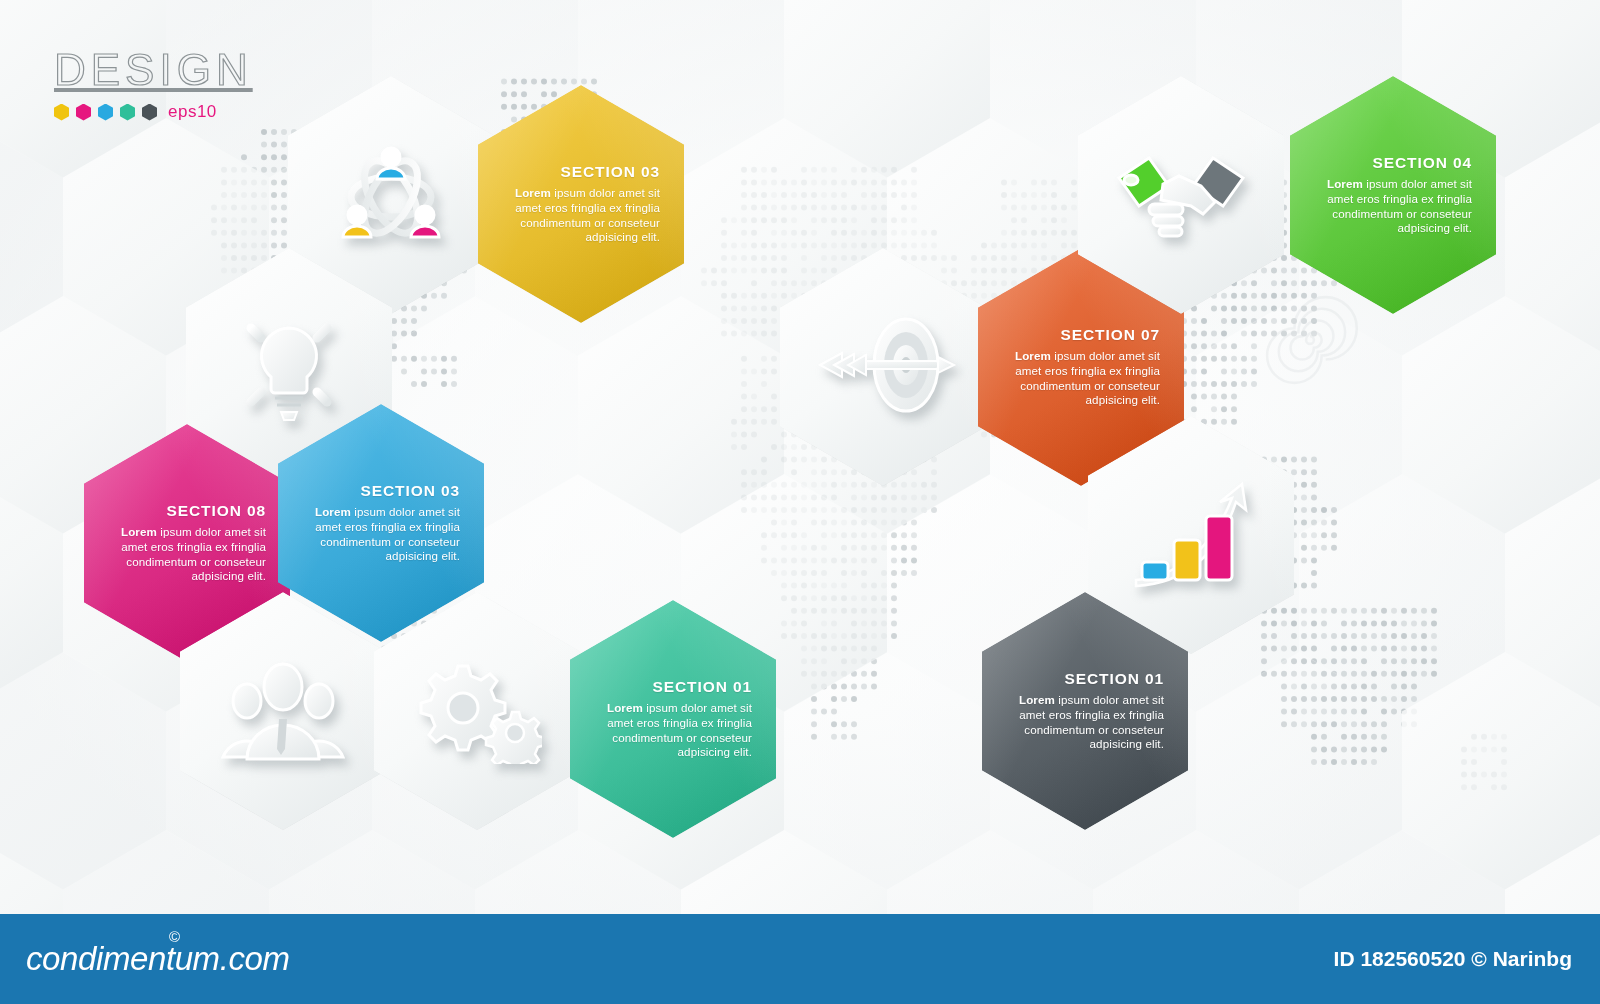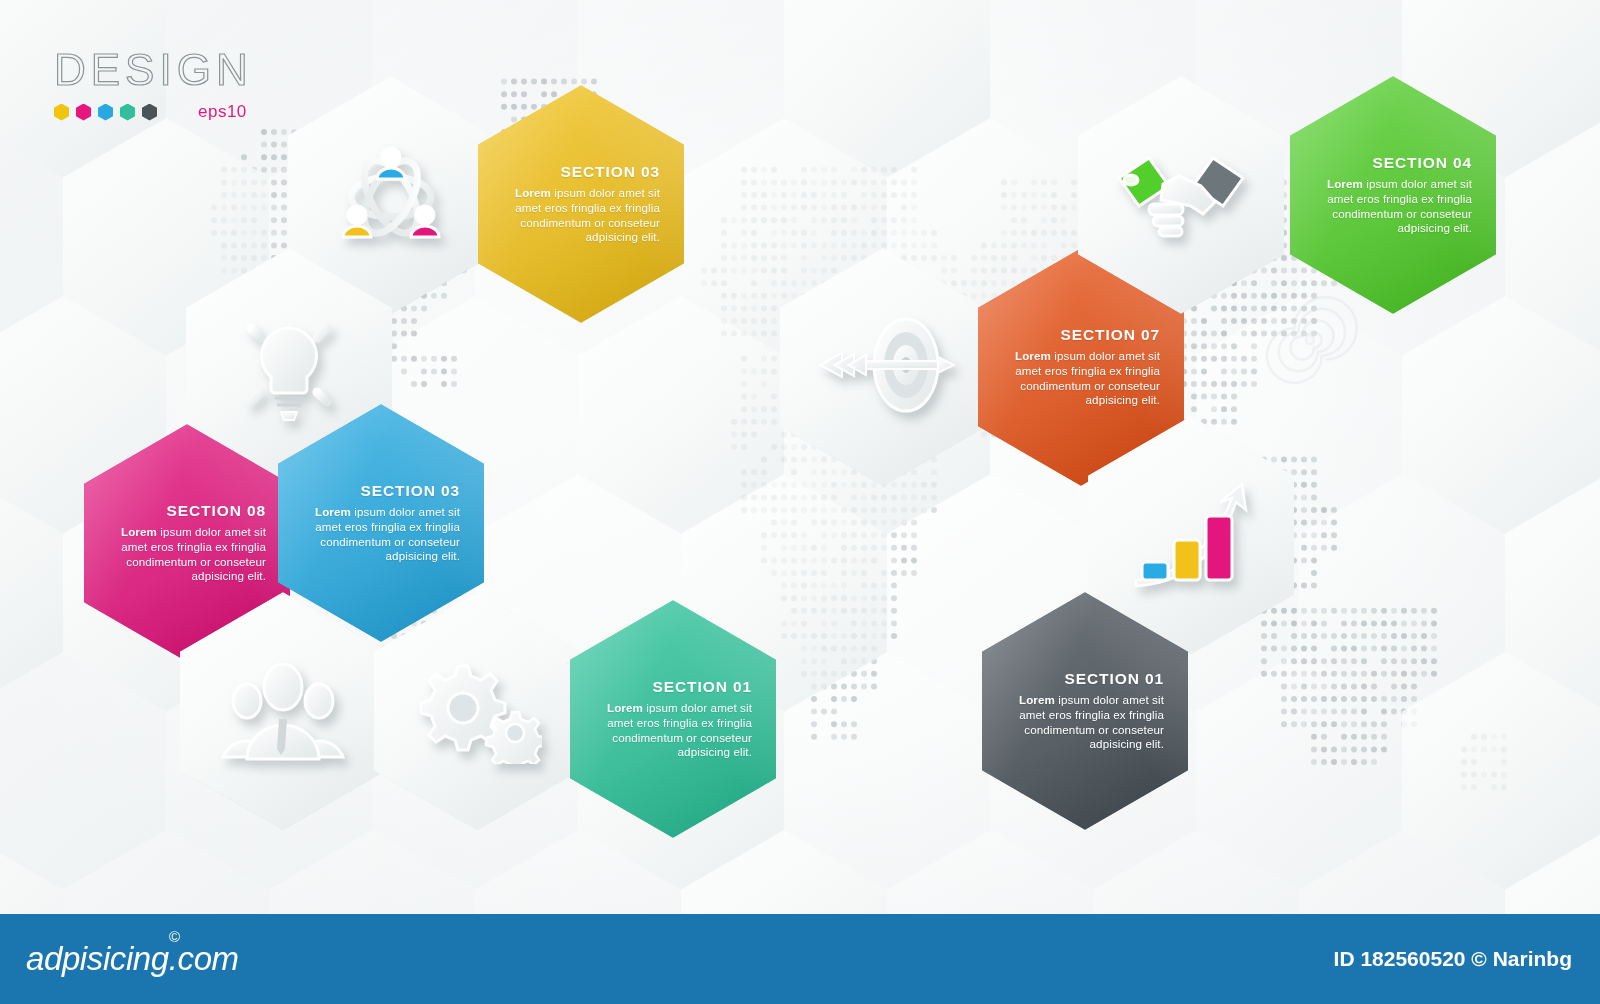--- a/index.html
+++ b/index.html
@@ -100,29 +100,30 @@
 
   
   #logo { position: absolute; left: 54px; top: 46px; z-index: 40; }
   #logo .l1 {
     font-size: 27px; letter-spacing: 3.4px; font-weight: bold;
     color: #2aa9e0;
   }
   #logo .l2 {
     font-size: 44px; letter-spacing: 5px; line-height: 48px;
     color: transparent;
+    text-decoration: underline;
     -webkit-text-stroke: 1.2px #8d9497;
   }
   #logo .dots { display: flex; align-items: center; gap: 7px; margin-top: 8px; }
   #logo .dots .d {
     width: 15px; height: 17px;
     clip-path: polygon(50% 0%, 100% 25%, 100% 75%, 50% 100%, 0% 75%, 0% 25%);
   }
   #logo .eps {
-    margin-left: 34px;
+    margin-left: 4px;
     font-size: 17px; letter-spacing: .5px;
     color: #e6177f;
   }
 
   
   #footer {
     position: absolute; left: 0; bottom: 0;
     width: 1600px; height: 90px;
     background: #1b76b0;
     z-index: 60;
@@ -2737,19 +2738,19 @@
           <div class="sheen"></div>
           <div class="txt right">
             <div class="ttl">SECTION 01</div>
             <div class="body"><b>Lorem</b> ipsum dolor amet sit amet eros fringlia ex fringlia condimentum or conseteur adpisicing elit.</div>
           </div>
         </div>
     </div>
 
   <div id="footer">
     <div class="brand">
-      <span>adpisicing.com</span>
+      <span>condimentum.com</span>
       <span class="reg">©</span>
     </div>
     <div class="cred">ID 182560520 © Narinbg</div>
   </div>
 
 </div>
 
 </body></html>

